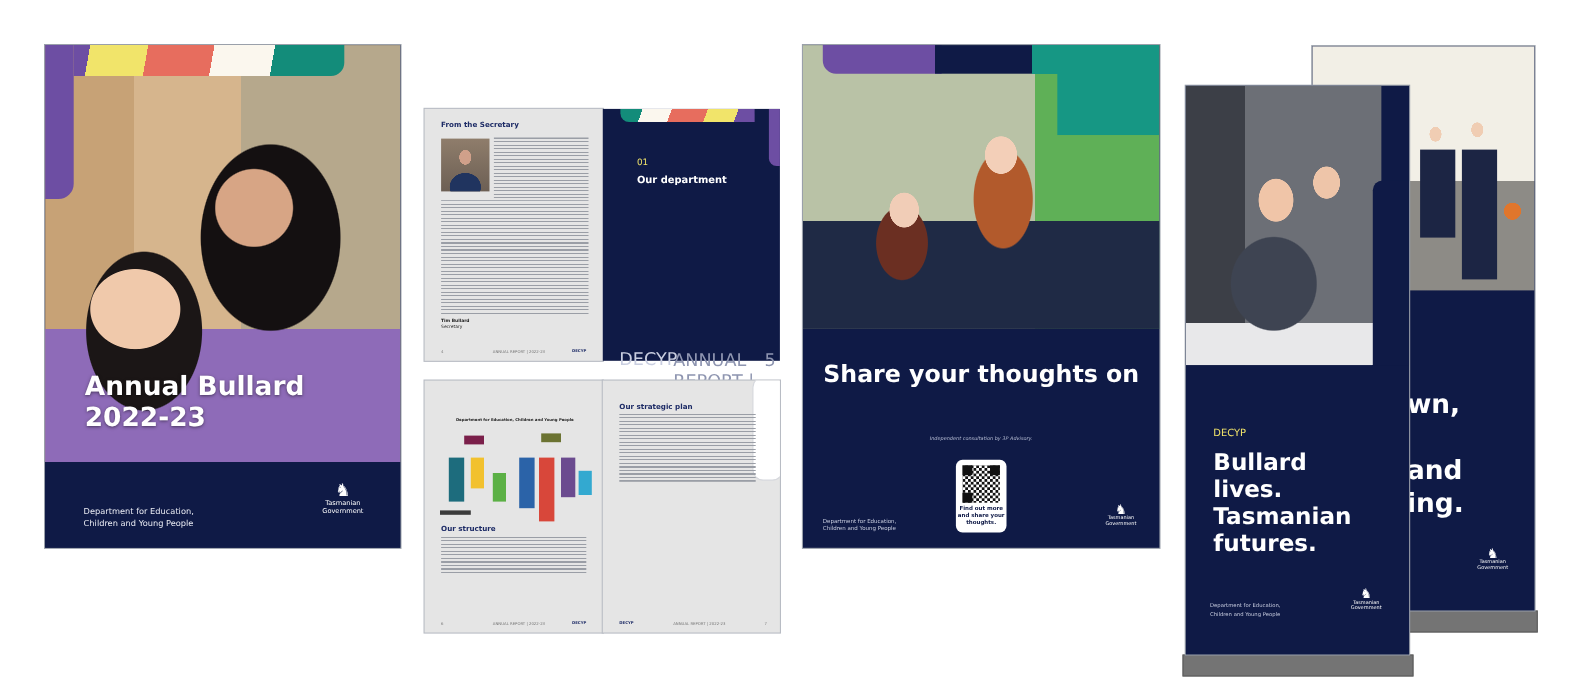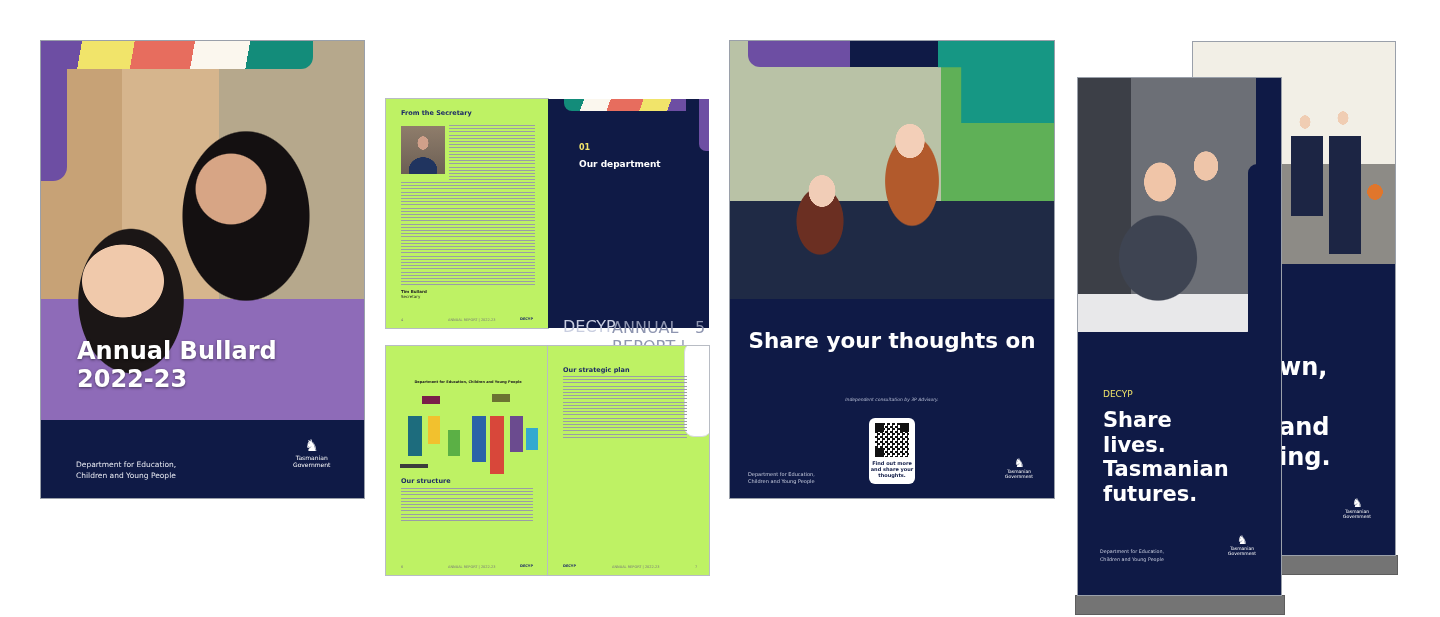--- a/index.html
+++ b/index.html
@@ -20,34 +20,34 @@
   #cover .purple-tab { left: 0; top: 0; width: 26px; height: 140px; background: #6d4ea3; border-bottom-right-radius: 14px; }
   #cover .stripes { left: 26px; top: 0; width: 246px; height: 28px; border-bottom-right-radius: 12px; overflow: hidden;
     background: linear-gradient(100deg, #6d4ea3 0 6%, #f1e46a 6% 27%, #e76d5e 27% 51%, #fbf7ee 51% 73%, #138c7a 73% 100%); }
   #cover .title { left: 36px; top: 296px; color: #fff; font-weight: bold; font-size: 24px; line-height: 28px; text-shadow: 0 1px 3px rgba(0,0,0,0.5); }
   #cover .band { left: 0; top: 379px; width: 323px; height: 78px; background: #0f1a46; }
   #cover .dept { left: 35px; top: 418px; color: #e8eaf2; font-size: 7.5px; line-height: 11px; }
   .govlogo { color: #fff; text-align: center; font-size: 6px; line-height: 7px; }
   .govlogo .mark { font-size: 16px; line-height: 16px; display: block; }
 
   
-  .page { background: #bef264; box-shadow: 0 0 0 1px #b8bcc4; overflow: hidden; }
+  .page { background: #e5e5e5; box-shadow: 0 0 0 1px #b8bcc4; overflow: hidden; }
   .page .h { color: #1d2b66; font-weight: bold; font-size: 6.5px; }
   .page .lines { background: repeating-linear-gradient(180deg, #9a9ea6 0 1px, transparent 1px 3.2px); }
   .page .footer { font-size: 3.5px; color: #777; }
 
   #sec-page { left: 386px; top: 99px; width: 162px; height: 229px; }
   #dept-page { left: 548px; top: 99px; width: 161px; height: 229px; background: #0f1a46; }
   #struct-page { left: 386px; top: 346px; width: 162px; height: 229px; }
   #plan-page { left: 548px; top: 346px; width: 161px; height: 229px; }
 
   #dept-page .stripes { left: 16px; top: 0; width: 122px; height: 12px; border-bottom-left-radius: 8px;
     background: linear-gradient(110deg, #138c7a 0 16%, #fbf7ee 16% 37%, #e76d5e 37% 63%, #f1e46a 63% 85%, #6d4ea3 85% 100%); }
   #dept-page .ptab { left: 151px; top: 0; width: 10px; height: 52px; background: #6d4ea3; border-bottom-left-radius: 7px; }
-  #dept-page .num { left: 31px; top: 44px; color: #f1e46a; font-weight: bold; font-size: 8px; }
+  #dept-page .num { left: 31px; top: 44px; color: #f1e46a; font-weight: normal; font-size: 8px; }
   #dept-page .t { left: 31px; top: 60px; color: #fff; font-weight: bold; font-size: 9px; }
 
   .portrait { background:
       radial-gradient(ellipse 9px 11px at 22px 17px, #d0a08a 0 60%, transparent 62%),
       radial-gradient(ellipse 20px 18px at 22px 44px, #20345f 0 70%, transparent 72%),
       linear-gradient(#8f7d6b, #6c5f54); }
 
   .org { background:
     linear-gradient(#7a1f4a,#7a1f4a) 24px 10px/18px 8px no-repeat,
     linear-gradient(#6b7332,#6b7332) 94px 8px/18px 8px no-repeat,
@@ -217,21 +217,21 @@
     <div>Government</div>
   </div>
 </div>
 
 <div id="stand-front" class="abs"></div>
 <div id="banner-front" class="abs">
   <div class="abs photo"></div>
   <div class="abs tab"></div>
   <div class="abs decyp">DECYP</div>
   <div class="abs text">
-    <div>Share</div>
+    <div>Bullard</div>
     <div>lives.</div>
     <div>Tasmanian</div>
     <div>futures.</div>
   </div>
   <div class="abs dept">
     <div>Department for Education,</div>
     <div>Children and Young People</div>
   </div>
   <div class="abs govlogo" style="left:150px; top:456px; font-size:4.5px; line-height:5px;">
     <span class="mark" style="font-size:12px; line-height:12px;">♞</span>

